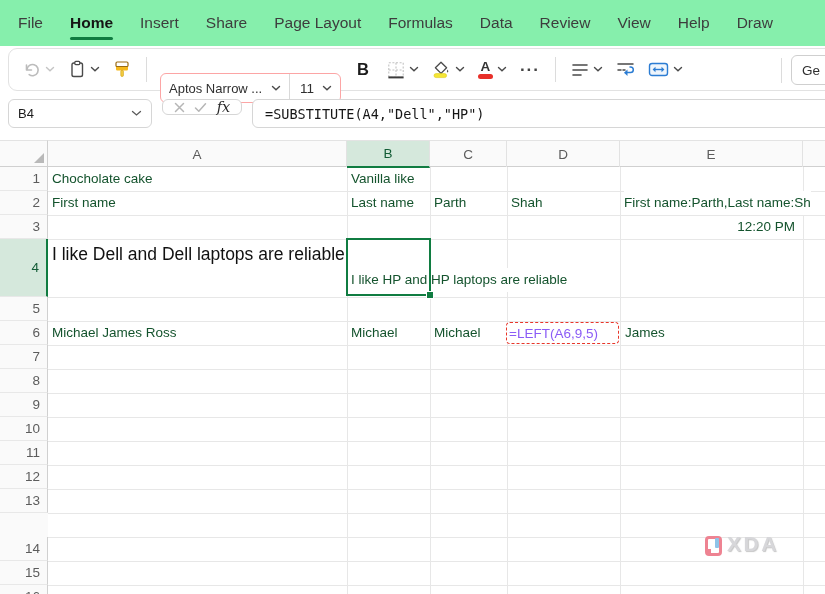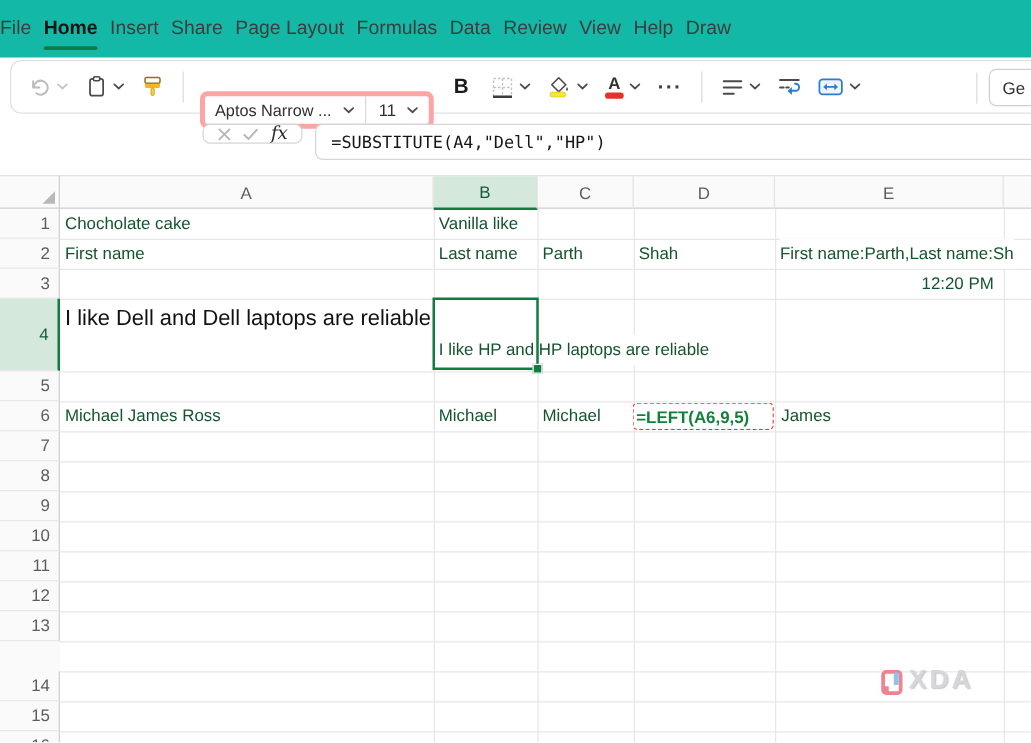--- a/index.html
+++ b/index.html
@@ -1,30 +1,30 @@
 <!DOCTYPE html>
 <html><head>
 <meta charset="utf-8">
 <style>
   * { margin:0; padding:0; box-sizing:border-box; }
   html,body { background:#fff; }
   body { font-family:"Liberation Sans", sans-serif; }
   #app { position:relative; width:825px; height:594px; overflow:hidden; background:#fff; }
 
   
-  .menubar { position:absolute; top:0; left:0; right:0; height:46px; display:flex; align-items:center; gap:10px; background:#14b8a6; }
+  .menubar { position:absolute; top:0; left:0; right:0; height:46px; display:flex; align-items:center; padding-left:18px; gap:27px; background:#86efac; }
   .menu-item { font-size:15.5px; color:#3d3d3d; position:relative; cursor:default; white-space:nowrap; }
   .menu-item.active { font-weight:700; color:#151515; }
   .menu-item.active::after { content:""; position:absolute; left:0; right:0; bottom:-8px; height:3px; border-radius:2px; background:#107C41; }
 
   
   .toolbar { position:absolute; top:48px; left:8px; right:-12px; height:43px; background:#fff; border:1px solid #e2e2e2; border-radius:9px; display:flex; align-items:center; padding:0 12px; gap:9px; }
   .tb-group { display:flex; align-items:center; gap:4px; padding:3px 2px; border-radius:4px; }
   .tb-divider { width:1px; height:25px; background:#dcdcdc; margin:0 4px; flex:none; }
-  .combo { display:flex; align-items:center; border:4px solid #fca5a5; border-radius:6px; height:30px; background:#fff;margin-top:37px; }
+  .combo { display:flex; align-items:center; border:1px solid #fca5a5; border-radius:6px; height:30px; background:#fff;margin-top:37px; }
   .combo .sect { display:flex; align-items:center; gap:6px; padding:0 8px; height:100%; }
   .combo .sect + .sect { border-left:1px solid #d9d9d9; }
   .font-name { font-size:13px; color:#2f2f2f; width:96px; overflow:hidden; white-space:nowrap; }
   .font-size { font-size:13.5px; color:#2f2f2f; width:18px; text-align:center; }
   .bold-btn { font-size:16.5px; font-weight:700; color:#1c1c1c; padding:2px 7px; }
   .ellipsis { font-size:17px; font-weight:700; color:#444; letter-spacing:1px; padding:0 2px; }
   .fc-wrap { display:flex; flex-direction:column; align-items:center; line-height:1; }
   .fc-a { font-size:13.5px; font-weight:700; color:#333; }
   .fc-bar { width:15px; height:5px; border-radius:2.5px; background:#E8302A; margin-top:1px; }
   .numfmt { position:absolute; left:782px; top:6px; width:80px; height:30px; border:1px solid #cfcfcf; border-radius:6px; background:#fff; display:flex; align-items:center; padding-left:10px; font-size:13.5px; color:#2f2f2f; }
@@ -55,21 +55,21 @@
     box-shadow: 0 24px 0 #e7e7e7, 0 48px 0 #e7e7e7, 0 106px 0 #e7e7e7, 0 130px 0 #e7e7e7, 0 154px 0 #e7e7e7,
                 0 178px 0 #e7e7e7, 0 202px 0 #e7e7e7, 0 226px 0 #e7e7e7, 0 250px 0 #e7e7e7, 0 274px 0 #e7e7e7,
                 0 298px 0 #e7e7e7, 0 322px 0 #e7e7e7, 0 346px 0 #e7e7e7, 0 370px 0 #e7e7e7, 0 394px 0 #e7e7e7; }
 
   
   .cell { position:absolute; font-size:13.5px; color:#14532d; line-height:24px; white-space:nowrap; z-index:2; }
   .cell-a4 { font-size:17.5px; line-height:28px; white-space:normal; width:298px; color:#111; }
   .cell-e3 { width:179px; text-align:right; padding-right:4px; }
   .overflow-bg { background:#fff; }
   .flashfill-box { position:absolute; left:506px; top:322px; width:113px; height:22px; border:1.5px dashed #E8362A; border-radius:4px; background:#fff; z-index:2; display:flex; align-items:center; }
-  .flashfill-box span { font-size:13.5px; color:#15803d; padding-left:2px; white-space:nowrap;font-weight:bold; }
+  .flashfill-box span { font-size:13.5px; color:#8b5cf6; padding-left:2px; white-space:nowrap; }
 
   
   .sel-box { position:absolute; left:346px; top:238px; width:85px; height:58px; border:2px solid #107C41; z-index:6; }
   .fill-handle { position:absolute; right:-4.5px; bottom:-4.5px; width:8px; height:8px; background:#107C41; border:1.5px solid #fff; }
 
   
   .watermark { position:absolute; left:705px; top:532px; display:flex; align-items:center; gap:5px; z-index:3; }
   .wm-icon { position:relative; width:17px; height:19px; }
   .wm-icon::before { content:""; position:absolute; left:0; top:1px; width:11px; height:14px; border:3px solid #ee8392; border-radius:4px; }
   .wm-icon::after { content:""; position:absolute; left:10px; top:3px; width:4px; height:10px; background:#8fc3e8; border-radius:1px; }
@@ -211,20 +211,26 @@
           <path d="M1.5 1.5 L5 4.8 L8.5 1.5" stroke="#4a4a4a" stroke-width="1.4" fill="none" stroke-linecap="round"></path>
         </svg>
     </div>
 
     <div class="tb-last-divider"></div>
     <div class="numfmt">
       <span>Ge</span>
     </div>
   </div>
 
+  <div class="namebox">
+    <span class="nb-text">B4</span>
+    <svg width="11" height="7" viewBox="0 0 11 7">
+        <path d="M1.5 1.5 L5.5 5 L9.5 1.5" stroke="#5a5a5a" stroke-width="1.3" fill="none" stroke-linecap="round"></path>
+      </svg>
+  </div>
 
   <div class="fxbox">
     <svg width="11" height="11" viewBox="0 0 11 11">
         <path d="M1.5 1.5 L9.5 9.5 M9.5 1.5 L1.5 9.5" stroke="#b6b6b6" stroke-width="1.5" stroke-linecap="round"></path>
       </svg>
     <svg width="13" height="11" viewBox="0 0 13 11">
         <path d="M1.5 6 L4.8 9.2 L11.5 1.8" stroke="#b6b6b6" stroke-width="1.5" fill="none" stroke-linecap="round" stroke-linejoin="round"></path>
       </svg>
     <span class="fx-label">fx</span>
   </div>

